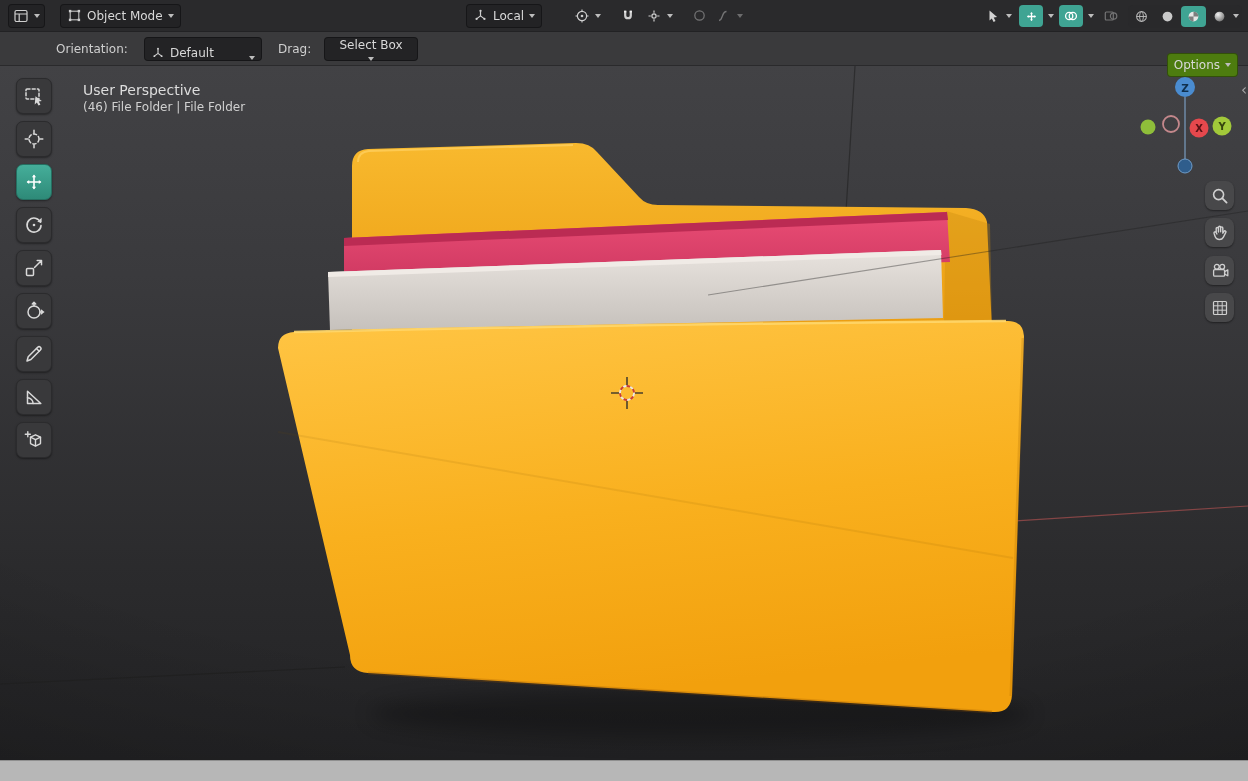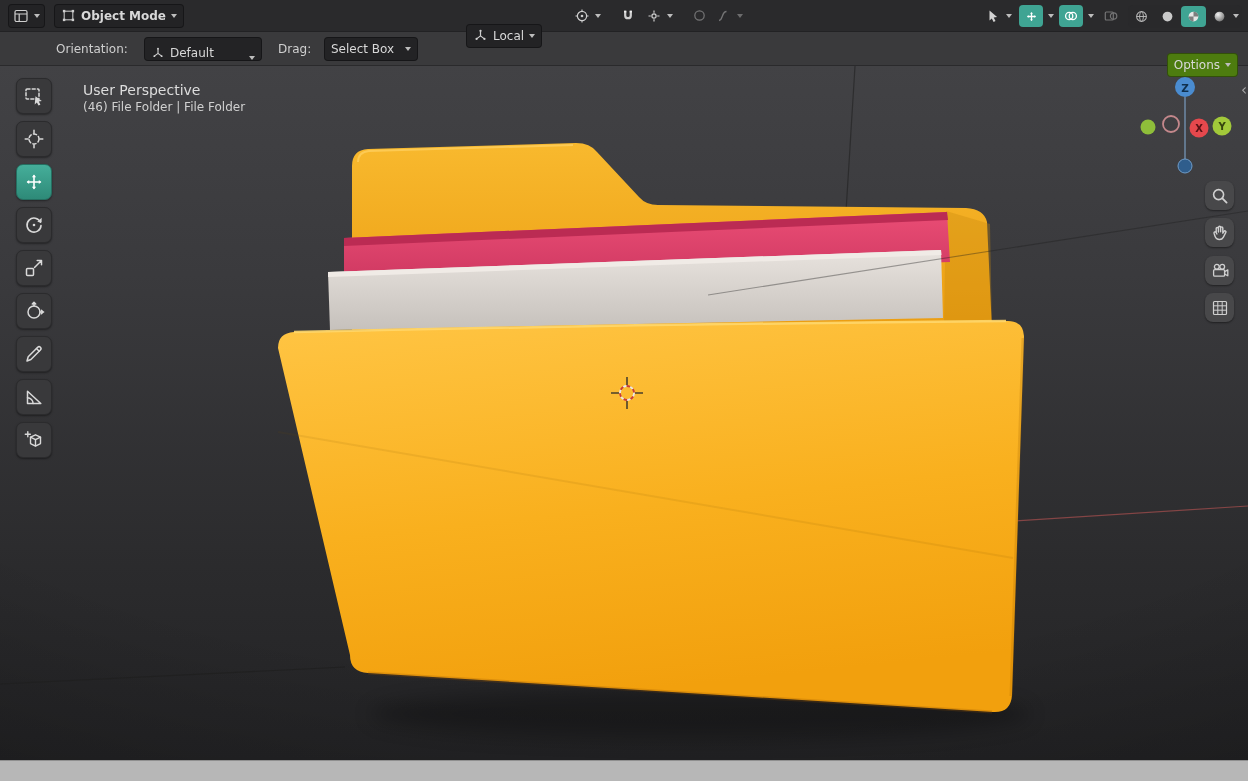--- a/index.html
+++ b/index.html
@@ -77,34 +77,34 @@
 <div class="hdr">
 
   <div class="dd" style="left:8px; padding:0 4px;">
     <svg width="16" height="16" viewBox="0 0 16 16">
       <rect x="2" y="2.5" width="12" height="11" rx="1.5" fill="none" stroke="#cfcfcf" stroke-width="1.2"></rect>
       <path d="M2 6h12M6.2 6v7.5" fill="none" stroke="#cfcfcf" stroke-width="1.2"></path>
     </svg>
     <span class="chev"></span>
   </div>
 
-  <div class="dd" style="left:54px;font-weight:bold;">
+  <div class="dd" style="left:60px;">
     <svg width="15" height="15" viewBox="0 0 16 16">
       <rect x="3.4" y="3.4" width="9.2" height="9.2" fill="none" stroke="#cfcfcf" stroke-width="1.1"></rect>
       <rect x="2" y="2" width="2.6" height="2.6" fill="#cfcfcf"></rect>
       <rect x="11.4" y="2" width="2.6" height="2.6" fill="#cfcfcf"></rect>
       <rect x="2" y="11.4" width="2.6" height="2.6" fill="#cfcfcf"></rect>
       <rect x="11.4" y="11.4" width="2.6" height="2.6" fill="#cfcfcf"></rect>
     </svg>
     <span>Object Mode</span>
     <span class="chev"></span>
   </div>
 
 
-  <div class="dd" style="left:466px;margin-top:20px;">
+  <div class="dd" style="left:466px;">
     <svg width="15" height="15" viewBox="0 0 16 16">
       <path d="M8 3v5.4M8 8.4 3.8 11.6M8 8.4l4.2 3.2" fill="none" stroke="#cfcfcf" stroke-width="1.3"></path>
       <circle cx="8" cy="3" r="1.2" fill="#cfcfcf"></circle>
         <circle cx="3.8" cy="11.6" r="1.2" fill="#cfcfcf"></circle>
         <circle cx="12.2" cy="11.6" r="1.2" fill="#cfcfcf"></circle>
     </svg>
     <span>Local</span>
     <span class="chev"></span>
   </div>
 
@@ -217,21 +217,21 @@
     <svg width="14" height="14" viewBox="0 0 16 16">
       <path d="M8 3v5.4M8 8.4 3.8 11.6M8 8.4l4.2 3.2" fill="none" stroke="#cfcfcf" stroke-width="1.3"></path>
       <circle cx="8" cy="3" r="1.1" fill="#cfcfcf"></circle>
         <circle cx="3.8" cy="11.6" r="1.1" fill="#cfcfcf"></circle>
         <circle cx="12.2" cy="11.6" r="1.1" fill="#cfcfcf"></circle>
     </svg>
     <span style="flex:1">Default</span>
     <span class="chev"></span>
   </div>
   <span class="lbl" style="left:278px;">Drag:</span>
-  <div class="dd" style="left:324px; width:94px;">
+  <div class="dd" style="left:324px; width:94px;flex-direction:column;">
     <span style="flex:1">Select Box</span>
     <span class="chev"></span>
   </div>
   <div class="dd" style="left:auto; right:10px; background:#4d7c0f;margin-top:16px;">
     <span>Options</span>
     <span class="chev"></span>
   </div>
 </div>
 
 <div class="viewport">

